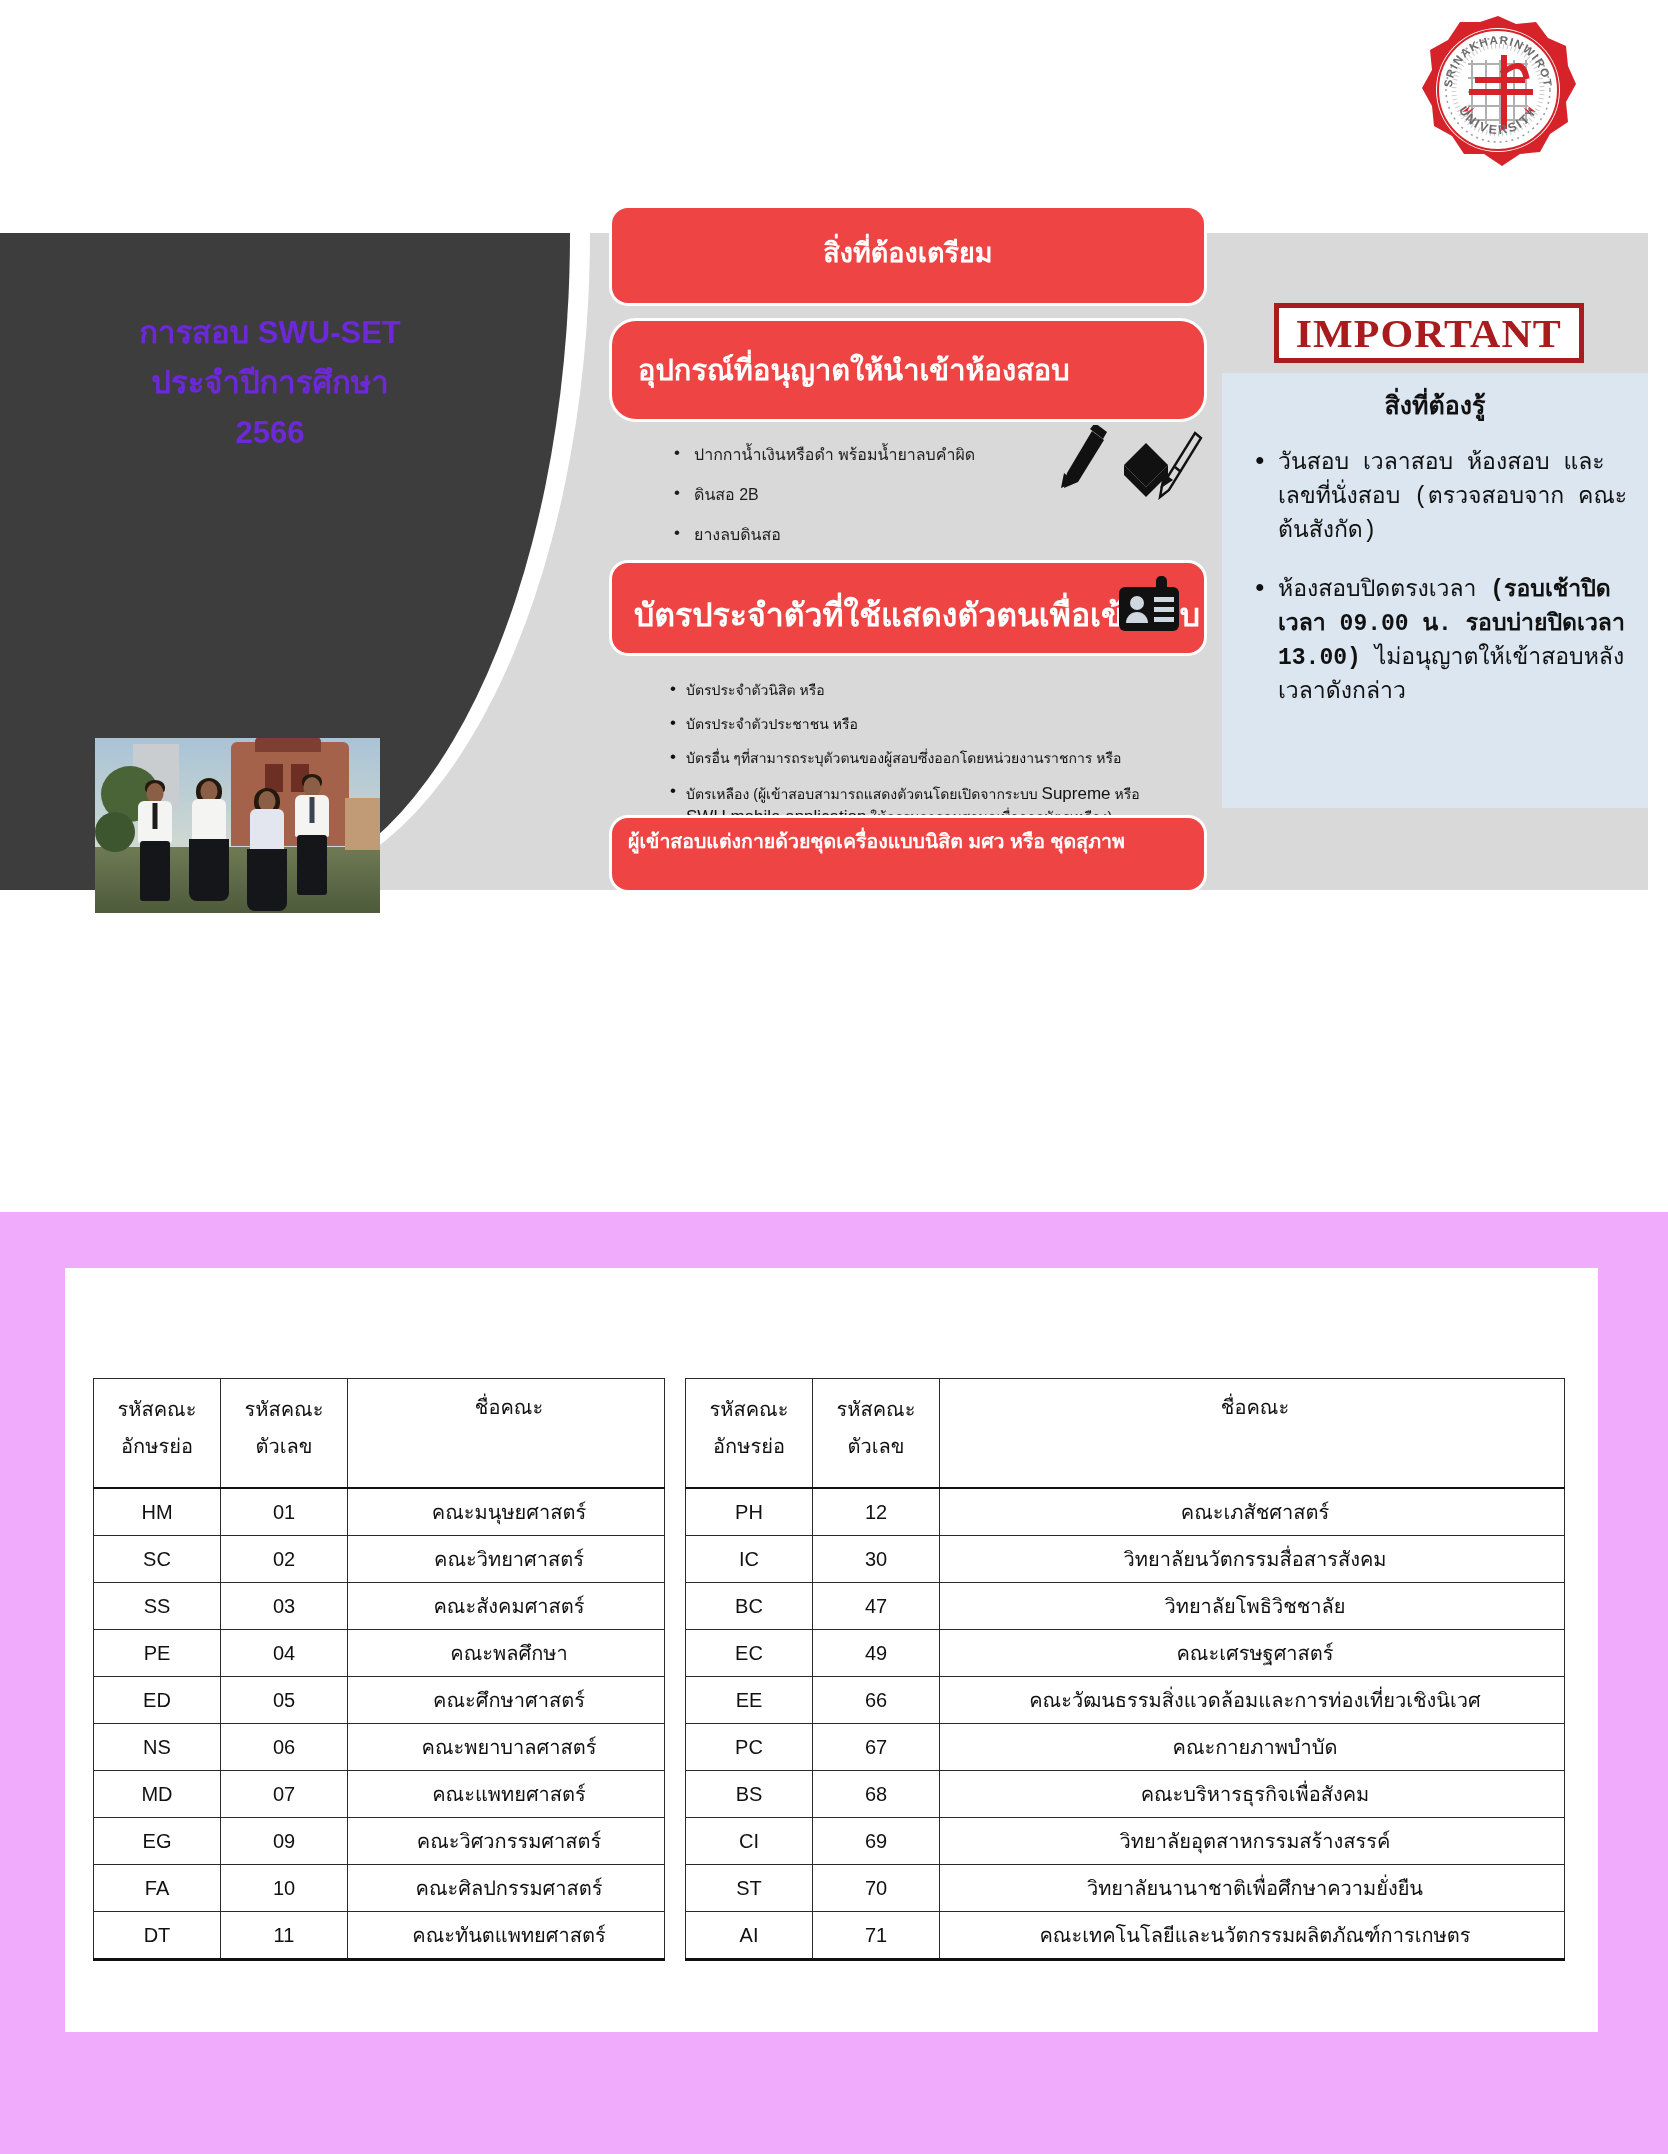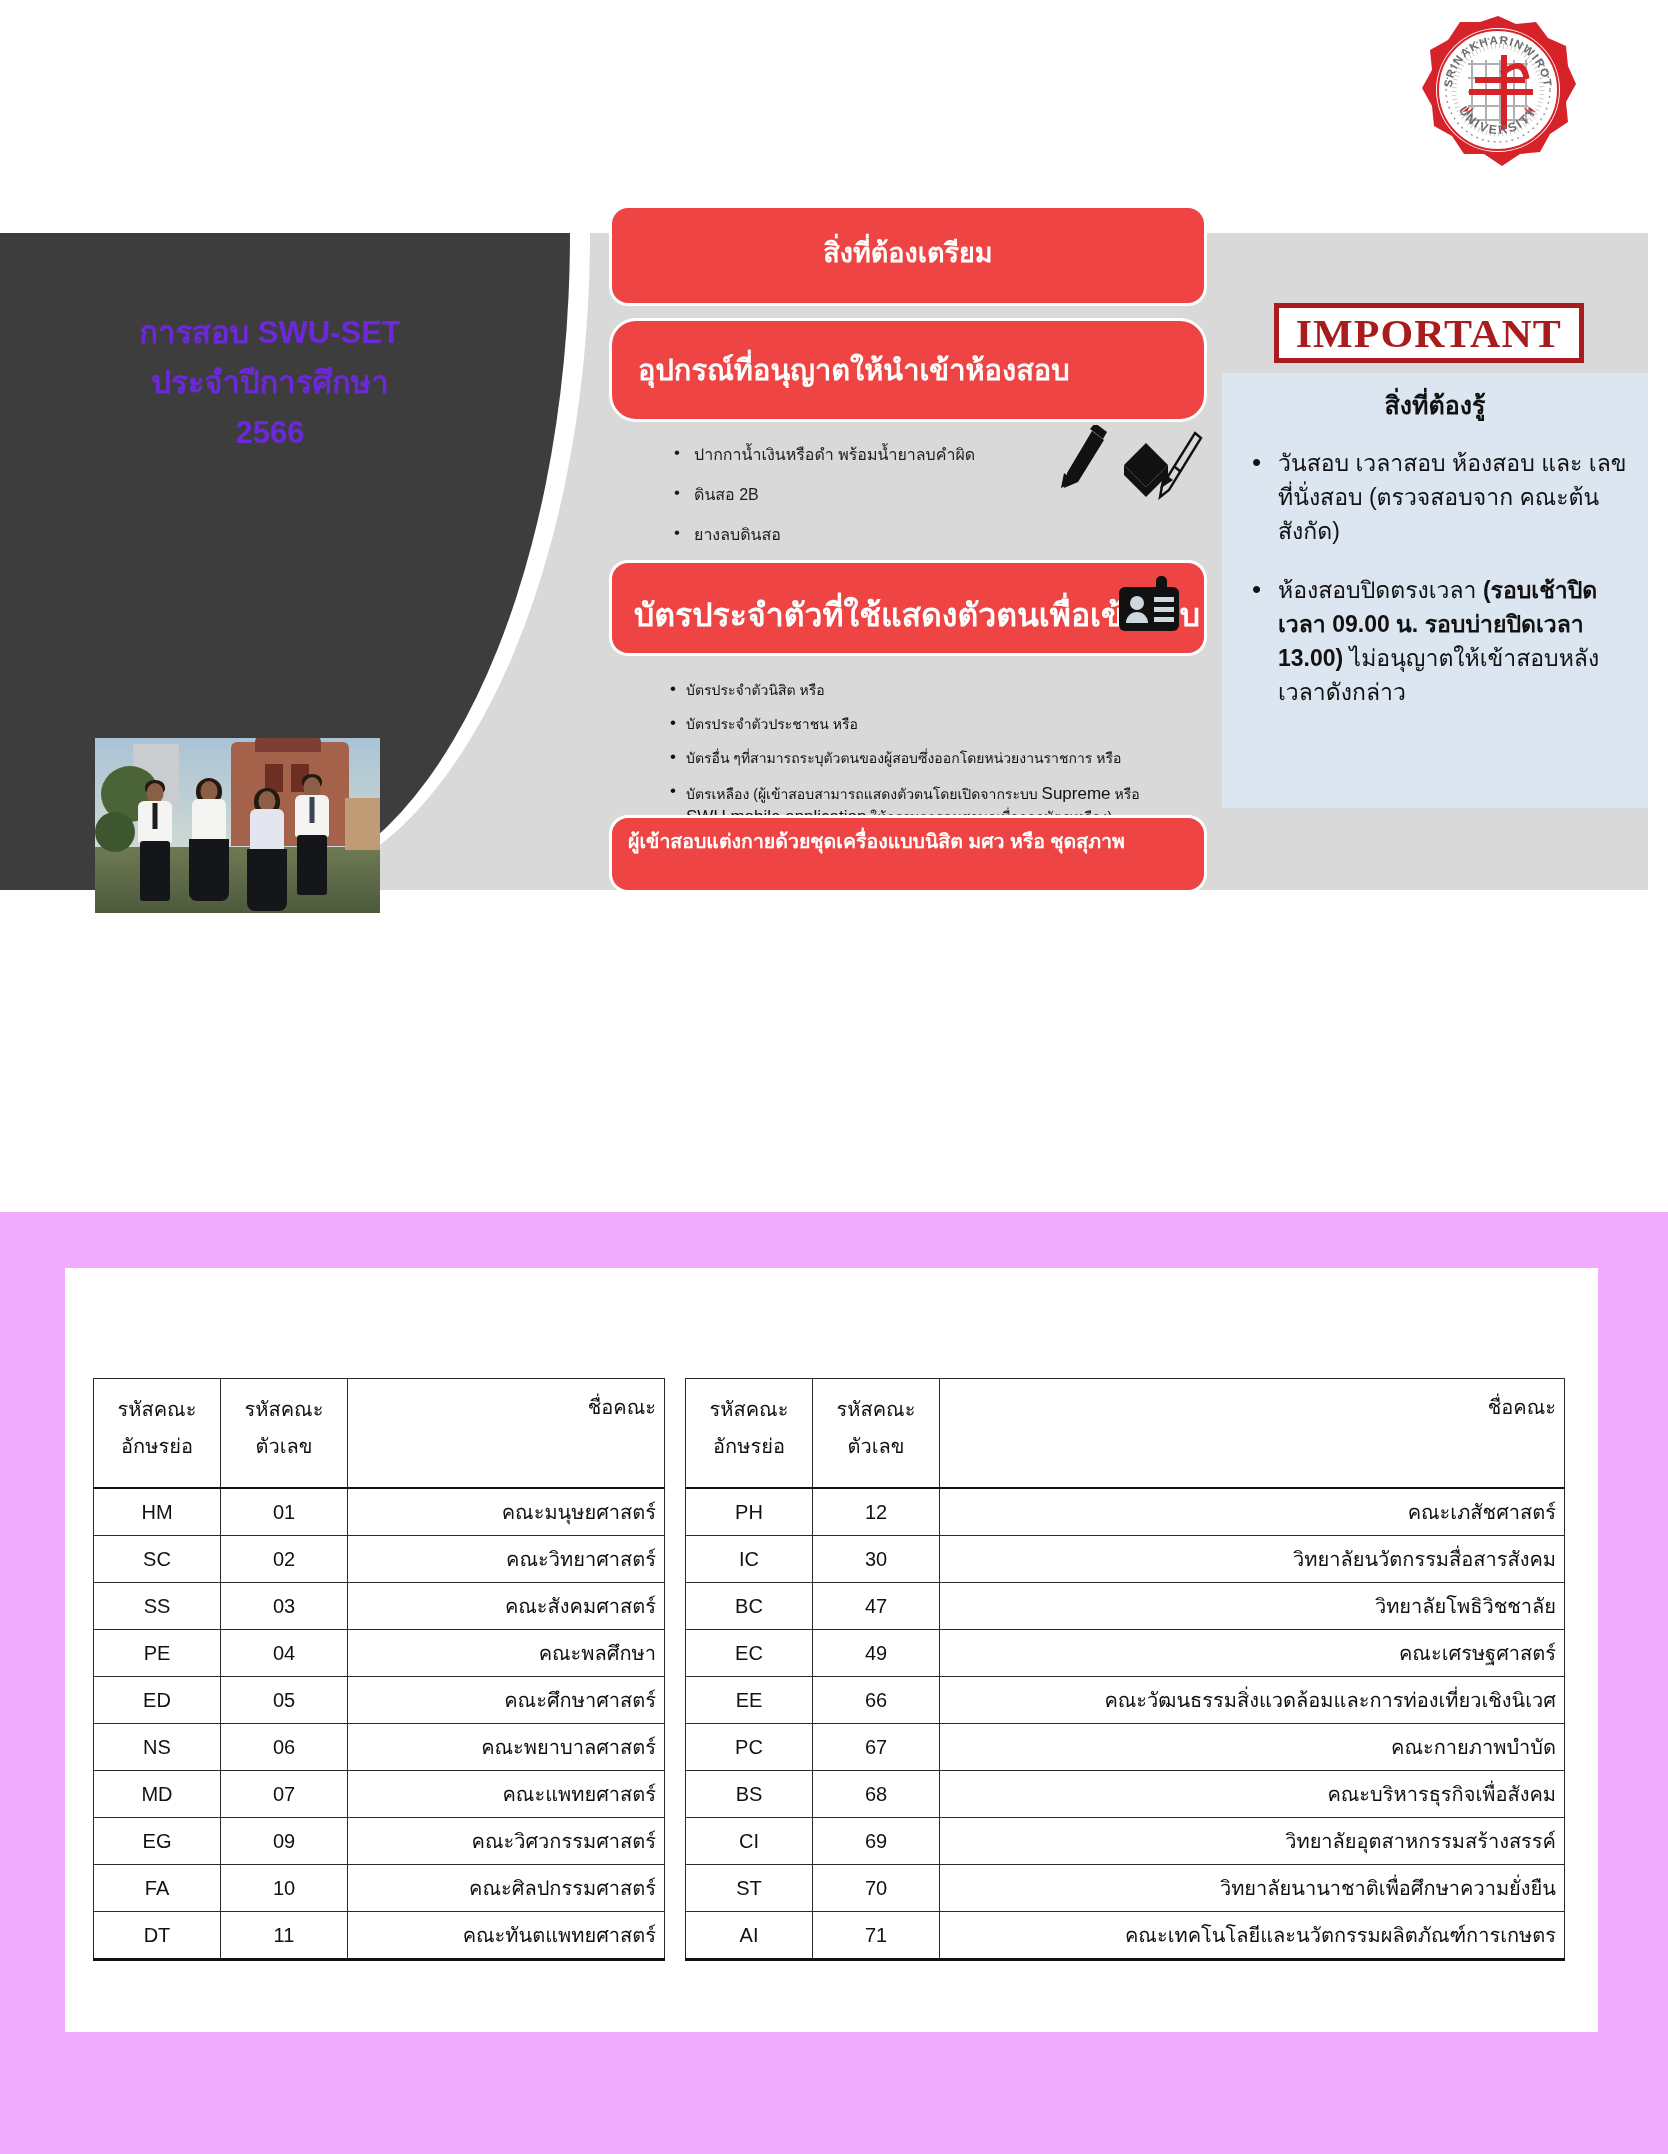--- a/index.html
+++ b/index.html
@@ -98,40 +98,40 @@
   #stamp-inner{
     width:100%;height:100%;border:5px solid #a81c1e;background:#ffffff;
     display:flex;align-items:center;justify-content:center;box-sizing:border-box;
   }
   #stamp-inner span{color:#a81c1e;font-size:40px;font-weight:bold;
     letter-spacing:1px;font-family:"Liberation Serif","DejaVu Serif",serif;
     transform:scaleX(1.05);}
   #know-panel{position:absolute;left:0;top:140px;width:426px;height:435px;
     background:#dce6f1;}
   #know-title{text-align:center;padding-top:12px;font-size:25px;font-weight:bold;color:#111;}
-  #know-list{margin:22px 0 16px 0;padding:0 18px 0 30px;}
+  #know-list{margin:22px 0 16px 0;padding:0 18px 0 30px;font-family:Liberation Mono, monospace;}
   #know-list li{list-style:none;position:relative;padding-left:26px;margin-bottom:26px;
     font-size:23px;line-height:1.47;color:#111111;}
   #know-list li:before{content:"\2022";position:absolute;left:0;top:-4px;font-size:26px;}
   .b{font-weight:bold;}
 
   
   #bottom{position:absolute;left:0;top:1212px;width:1668px;height:942px;background:#f0abfc;}
   #bottom-card{position:absolute;left:65px;top:56px;width:1533px;height:764px;background:#ffffff;}
 
   .tbl-wrap{position:absolute;top:110px;}
   #tbl-left{left:28px;width:572px;}
   #tbl-right{left:620px;width:880px;}
   table{border-collapse:collapse;width:100%;font-size:20px;color:#111111;}
   table td,table th{border:1px solid #2a2a2a;padding:4px 8px;font-weight:normal;}
   thead td{height:92px;vertical-align:top;padding-top:12px;border-bottom:2px solid #111;}
   tbody td{height:38px;}
   .c-abbr{width:110px;text-align:center;}
   .c-num{width:110px;text-align:center;}
-  .c-name{text-align:right;padding-left:14px;}
+  .c-name{text-align:center;padding-left:14px;}
   .hdr-stack{line-height:1.85;}
   tbody tr:last-child td{border-bottom:3px solid #111;}
 </style>
 </head>
 <body>
 
 <div id="logo-wrap">
   <svg class="seal" viewBox="0 0 160 160">
     <path d="M80 2 L98 10 L118 8 L130 24 L148 32 L150 52 L158 70 L148 88 L150 108 L132 120 L122 138 L102 140 L84 152 L66 140 L46 140 L34 122 L16 112 L14 92 L4 74 L14 56 L12 36 L30 26 L42 8 L62 8 Z" fill="#d6232a"></path>
     <circle cx="80" cy="76" r="62" fill="#ffffff"></circle>

